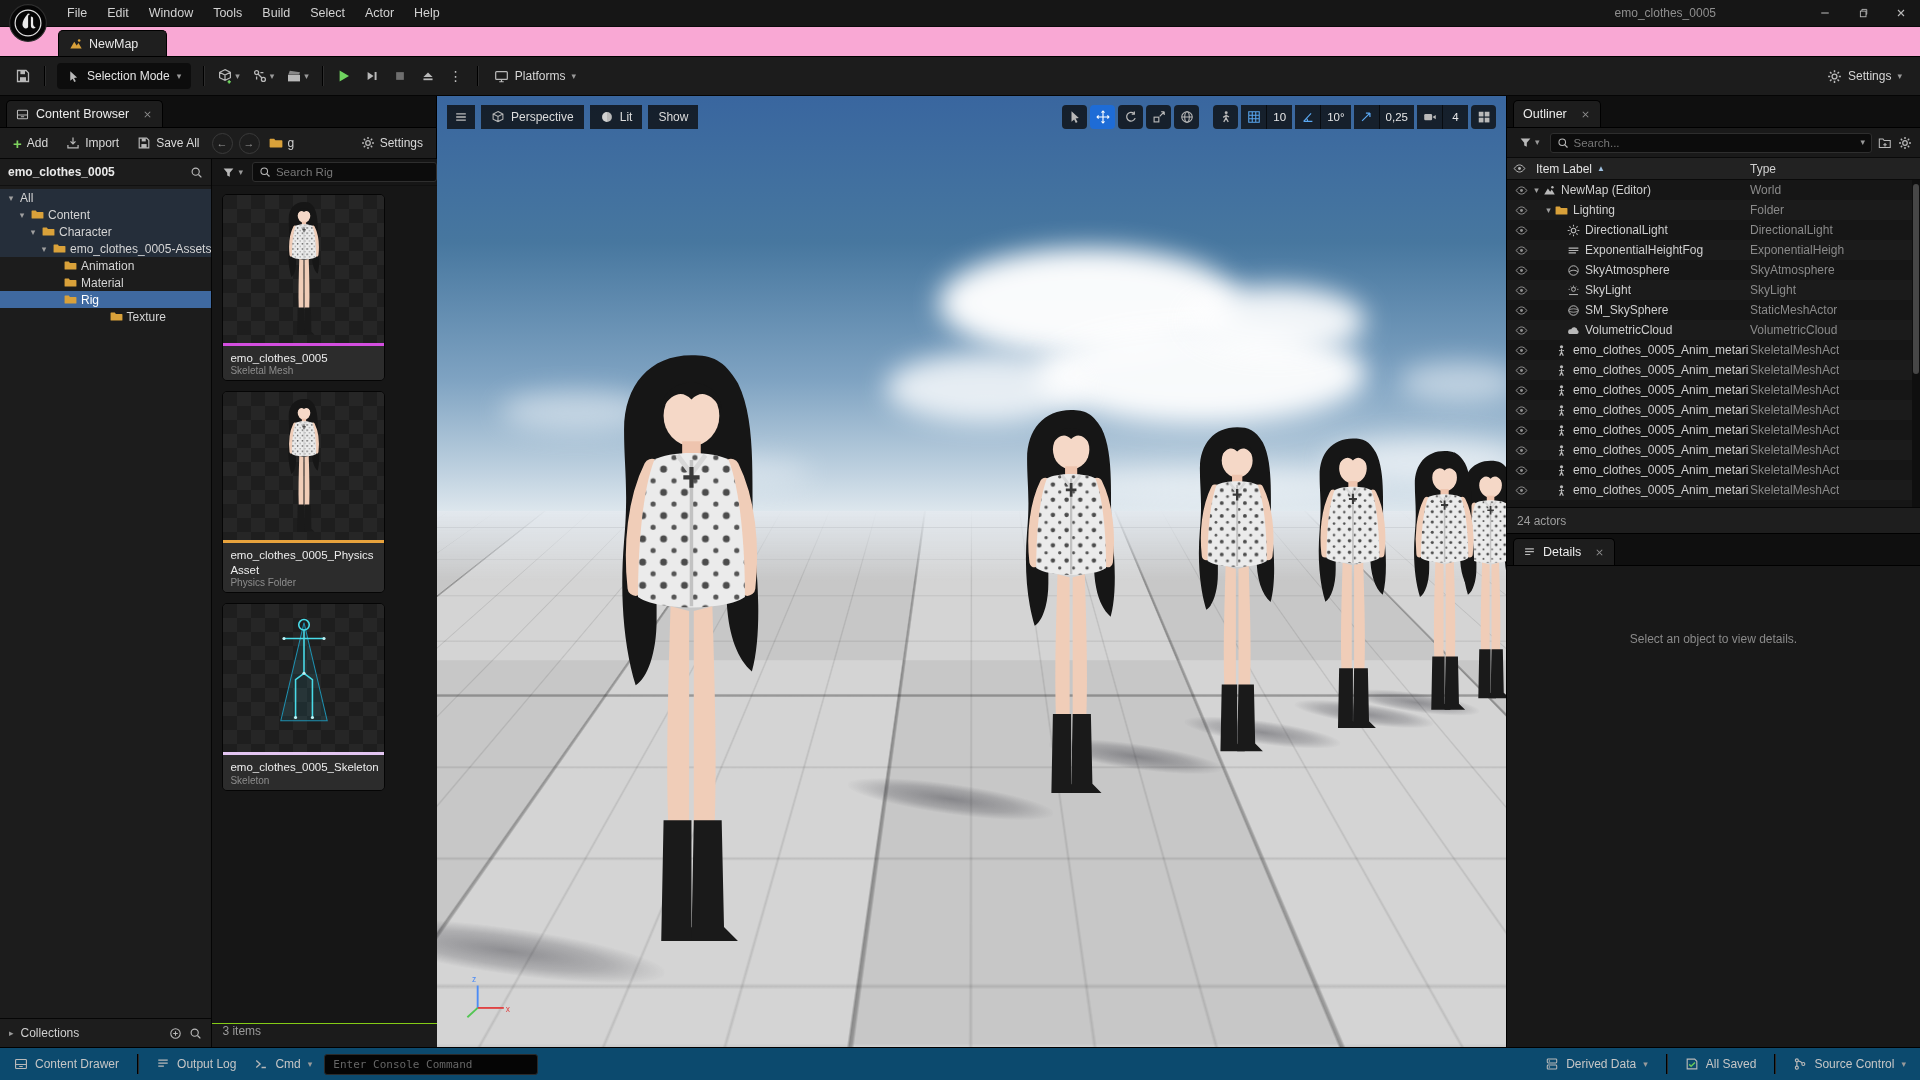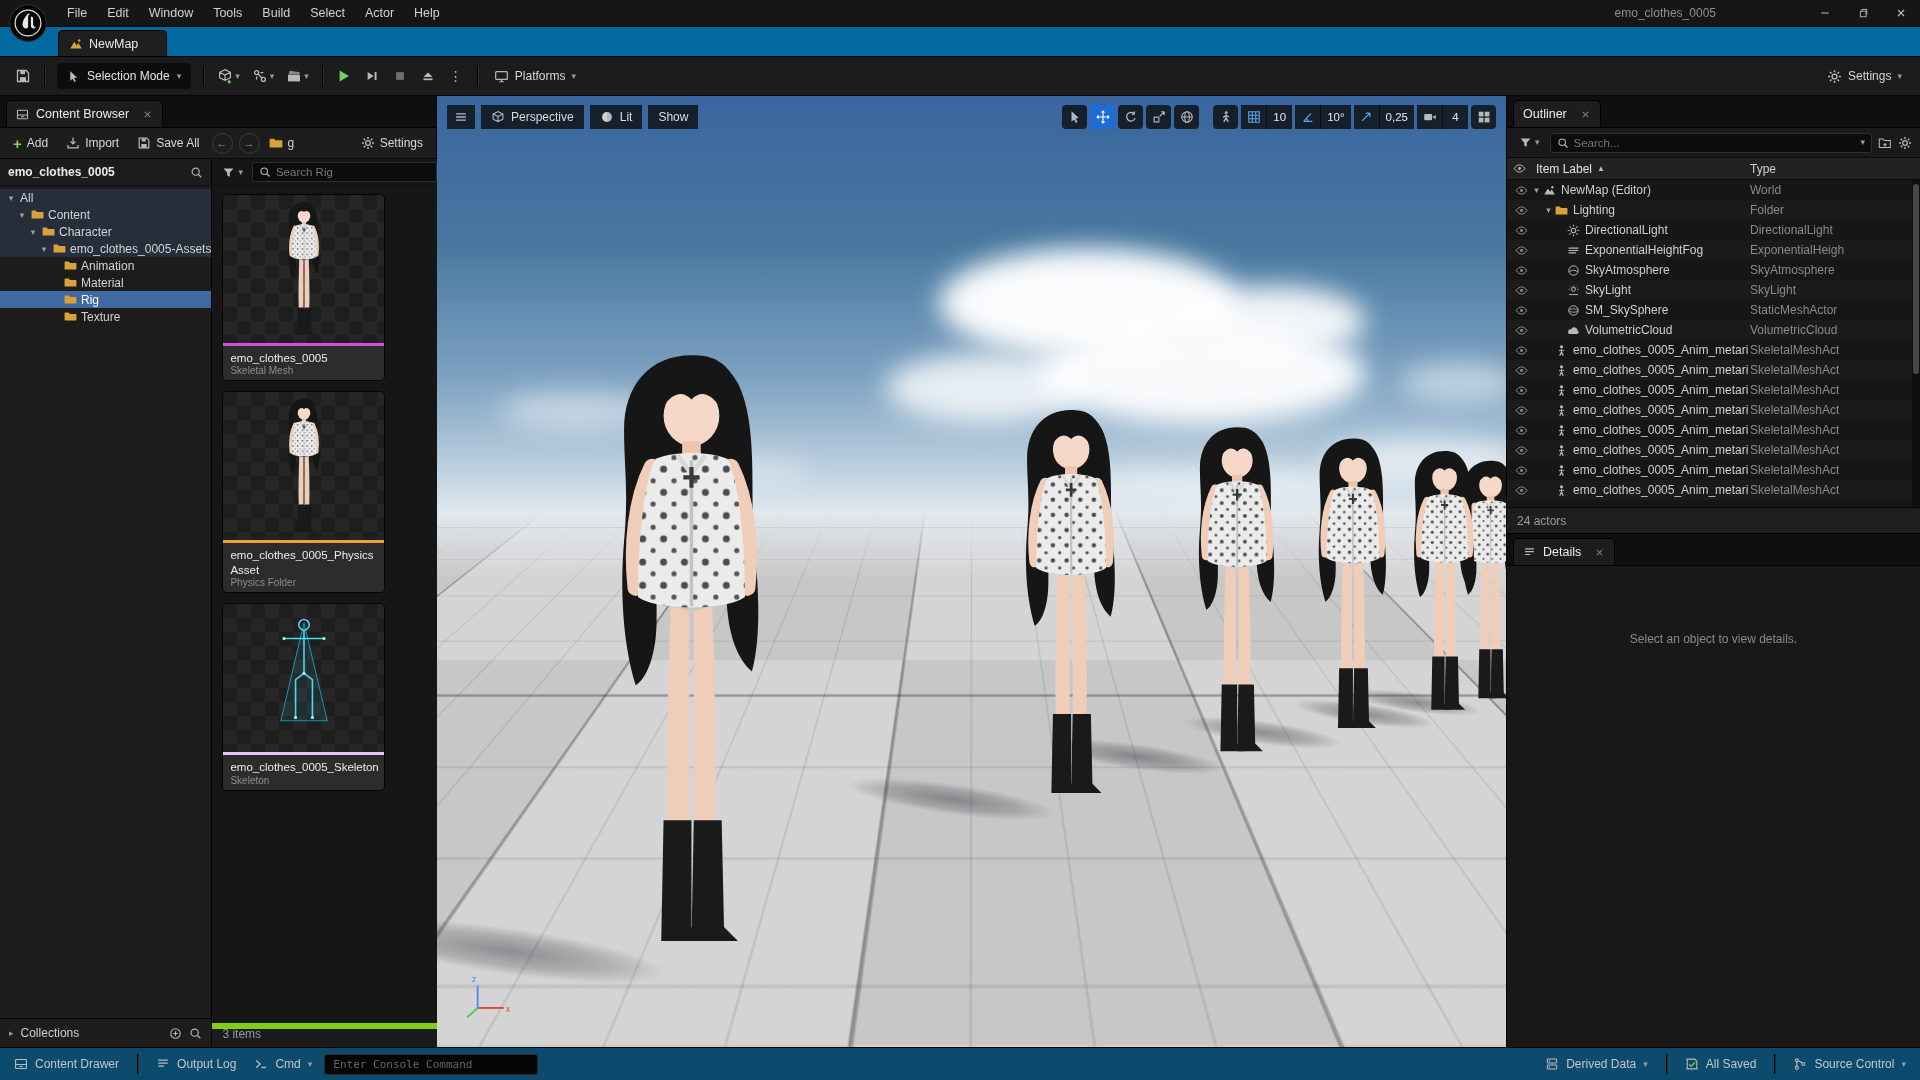--- a/index.html
+++ b/index.html
@@ -15,21 +15,21 @@
 .tb-spacer{flex:1}
 
 .menubar{position:absolute;left:0;top:0;width:1920px;height:27px;background:#161616;display:flex;align-items:center;border-bottom:1px solid #0b0b0b;z-index:50}
 .logo{position:absolute;left:8px;top:3px;width:40px;height:40px;z-index:60}
 .menus{display:flex;gap:2px;margin-left:58px}
 .menu-item{padding:4px 9px;color:#d2d2d2;font-size:12.5px;border-radius:3px}
 .mb-title{color:#8f8f8f;margin-right:90px;font-size:12px}
 .win-controls{display:flex}
 .wc{width:38px;height:26px;display:flex;align-items:center;justify-content:center;color:#cfcfcf}
 
-.tabbar{position:absolute;left:0;top:27px;width:1920px;height:30px;background:#0369a1;display:flex;align-items:flex-end;padding-left:58px;border-bottom:1px solid #000;z-index:49}
+.tabbar{position:absolute;left:0;top:27px;width:1920px;height:30px;background:#f9a8d4;display:flex;align-items:flex-end;padding-left:58px;border-bottom:1px solid #000;z-index:49}
 .level-tab{height:26px;display:flex;align-items:center;gap:6px;background:#1f1f1f;border-radius:5px 5px 0 0;padding:0 28px 0 10px;color:#e8e8e8;font-size:12.5px;border:1px solid #000;border-bottom:none}
 
 .toolbar{position:absolute;left:0;top:57px;width:1920px;height:39px;background:#1c1c1c;display:flex;align-items:center;padding:0 10px;gap:2px;border-bottom:1px solid #050505;z-index:48}
 .tbtn{height:28px;min-width:26px;display:flex;align-items:center;justify-content:center;gap:2px;padding:0 5px;border-radius:4px}
 .dots{font-size:14px;color:#bdbdbd}
 .mode-pill{height:26px;display:flex;align-items:center;gap:7px;background:#0d0d0d;border-radius:4px;padding:0 10px;color:#e3e3e3;margin:0 4px}
 .flat-pill{height:28px;display:flex;align-items:center;gap:6px;padding:0 8px;color:#d6d6d6;border-radius:4px}
 
 .panel-tabrow{height:32px;background:#0f0f0f;display:flex;align-items:flex-end;padding-left:6px;border-bottom:1px solid #000;flex:none}
 .panel-tab{height:27px;display:flex;align-items:center;gap:7px;background:#1d1d1d;padding:0 9px;border-radius:5px 5px 0 0;color:#ececec;font-size:12.5px;border:1px solid #000;border-bottom:none}
@@ -59,21 +59,21 @@
 .cb-filterrow{height:27px;display:flex;align-items:center;gap:5px;padding:0 6px;border-bottom:1px solid #101010;flex:none}
 .cb-filterrow .searchbox{flex:1}
 .asset-list{flex:1;padding:8px 10px;display:flex;flex-direction:column;gap:10px;overflow:hidden}
 .asset-card{width:163px;background:#202020;border:1px solid #050505;border-radius:5px;overflow:hidden;flex:none}
 .asset-card .thumb{height:148px;background:repeating-conic-gradient(#262626 0 90deg,#1e1e1e 0 180deg);background-size:28px 28px;display:flex;align-items:center;justify-content:center}
 .figsvg{height:138px;width:64px}
 .asset-card .bar{height:3px}
 .asset-card .cap{background:#2c2c2c;padding:5px 7px 4px}
 .asset-card .nm{color:#ececec;font-size:11.5px;line-height:1.25}
 .asset-card .ty{color:#8d8d8d;font-size:10px;margin-top:0}
-.cb-itemsbar{height:24px;display:flex;align-items:flex-end;padding:6px 10px;color:#9a9a9a;border-top:6px solid #84cc16;background:#1b1b1b;flex:none}
+.cb-itemsbar{height:24px;display:flex;align-items:flex-start;padding:0 10px;color:#9a9a9a;border-top:1px solid #84cc16;background:#1b1b1b;flex:none}
 
 .viewport{position:absolute;left:437px;top:96px;width:1069px;height:951px;background:#7d95ad;overflow:hidden}
 .vp-sky{position:absolute;left:0;top:0;right:0;height:44%;background:linear-gradient(180deg,#39669f 0%,#47779f 35%,#7fa3c2 68%,#b9cddd 88%,#dfe8ee 100%)}
 .cloud{position:absolute;background:#fff;border-radius:50%;filter:blur(13px)}
 .vp-groundwrap{position:absolute;left:0;top:43.6%;right:0;bottom:0;overflow:hidden}
 .vp-plane{position:absolute;left:-150%;top:0;width:400%;height:600px;transform-origin:50% 0;transform:perspective(520px) rotateX(57deg);background:repeating-conic-gradient(#d4d4d4 0 90deg,#c7c7c7 0 180deg);background-size:380px 380px}
 .vp-plane::after{content:"";position:absolute;inset:0;background-image:
 repeating-linear-gradient(0deg,rgba(40,40,40,.30) 0 2px,transparent 2px 190px),
 repeating-linear-gradient(90deg,rgba(40,40,40,.30) 0 2px,transparent 2px 190px),
 repeating-linear-gradient(0deg,rgba(0,0,0,.10) 0 1px,transparent 1px 47.5px),
@@ -593,21 +593,21 @@
               </svg>
               <span class="tree-label">Material</span>
             </div>
             <div class="tree-row selected" style="padding-left: 50px;">
               <span class="tree-caret"></span>
               <svg class="ic ic13 folder">
                 <use href="#i-folder"></use>
               </svg>
               <span class="tree-label">Rig</span>
             </div>
-            <div class="tree-row" style="padding-left: 50px;">
+            <div class="tree-row" style="padding-left: 50px; justify-content: center;">
               <span class="tree-caret"></span>
               <svg class="ic ic13 folder">
                 <use href="#i-folder"></use>
               </svg>
               <span class="tree-label">Texture</span>
             </div>
           </div>
         <div class="cb-collections">
           <span class="caret">▸</span>
           <span>Collections</span>

